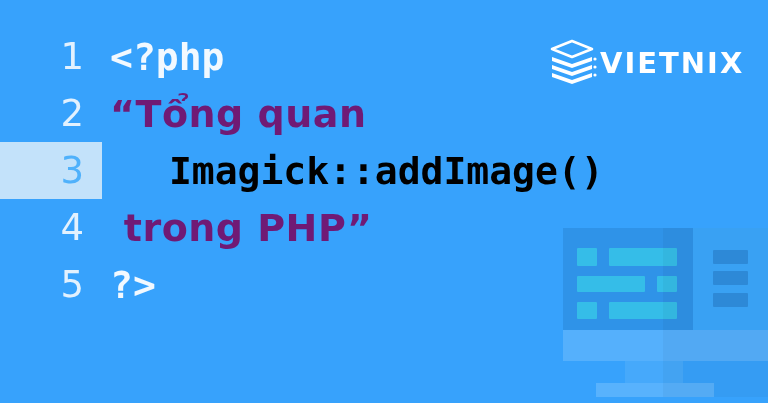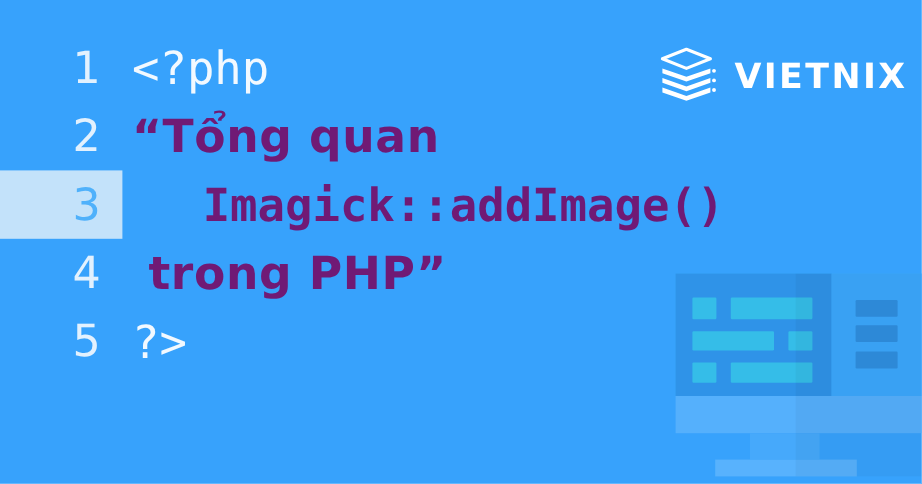--- a/index.html
+++ b/index.html
@@ -21,21 +21,21 @@
     overflow: hidden;
   }
 
   
   .logo {
     position: absolute;
     top: 38px;
     left: 548px;
     display: flex;
     align-items: center;
-    gap: 12px;
+    gap: 0;
   }
   .logo-mark {
     width: 52px;
     height: 50px;
     display: block;
   }
   .logo-text {
     color: #ffffff;
     font-family: "DejaVu Sans", sans-serif;
     font-size: 29px;
@@ -154,23 +154,23 @@
     align-items: center;
     justify-content: flex-end;
   }
   .code-text {
     font-family: "DejaVu Sans Mono", monospace;
     font-size: 38px;
     line-height: 1;
     white-space: pre;
     padding-left: 8px;
   }
-  .c-white { color: #f2f9ff; }
+  .c-white { color: #f2f9ff; font-weight: bold; }
   .c-yellow { color: #701a75; font-family: "DejaVu Sans", sans-serif; font-weight: bold; letter-spacing: 0.5px; }
-  .c-yellow-mono { color: #701a75; font-family: "DejaVu Sans Mono", monospace; font-weight: bold; padding-left: 44px; }
+  .c-yellow-mono { color: #000000; font-family: "DejaVu Sans Mono", monospace; font-weight: bold; padding-left: 44px; }
 </style>
 </head>
 <body>
 
 <div id="canvas">
 
   <div class="monitor">
     <div class="mon-screen">
       <div class="mon-screen-left"></div>
       <div class="mon-screen-right"></div>

